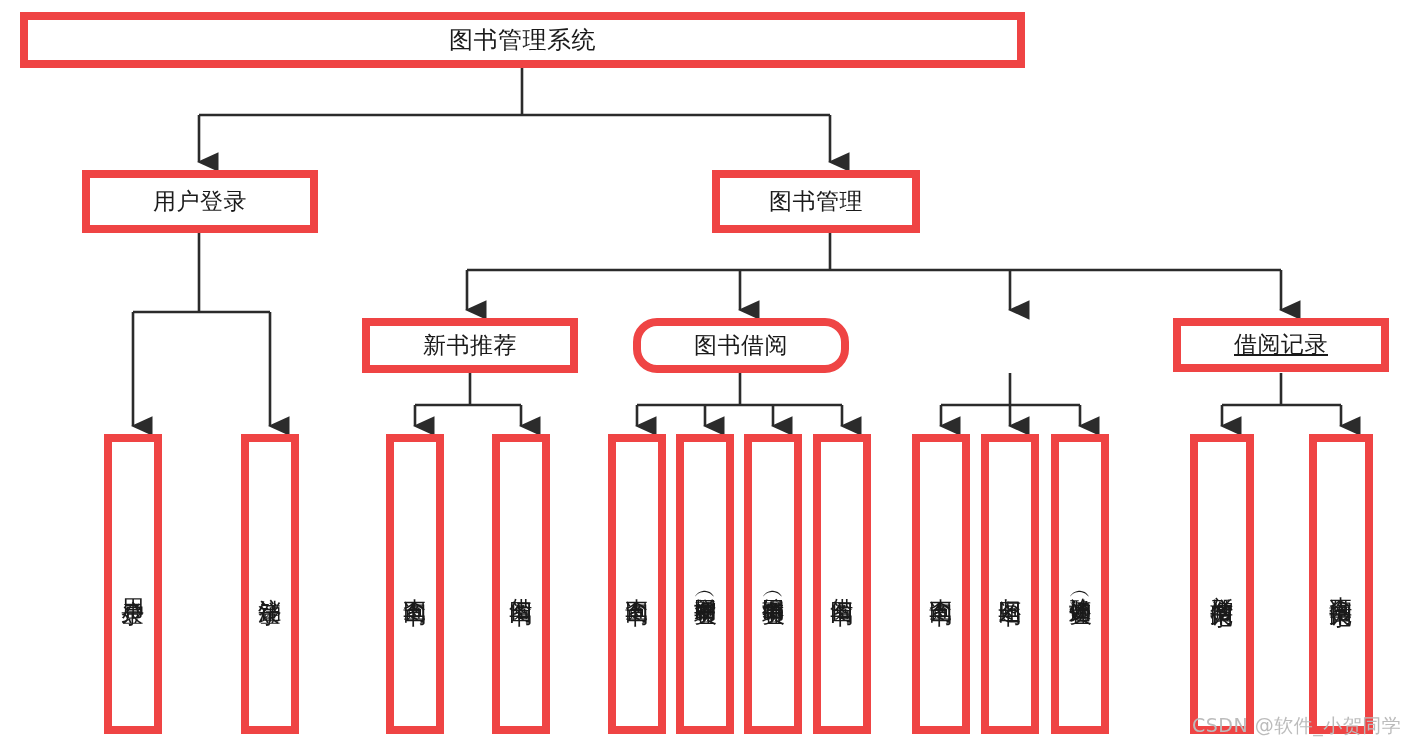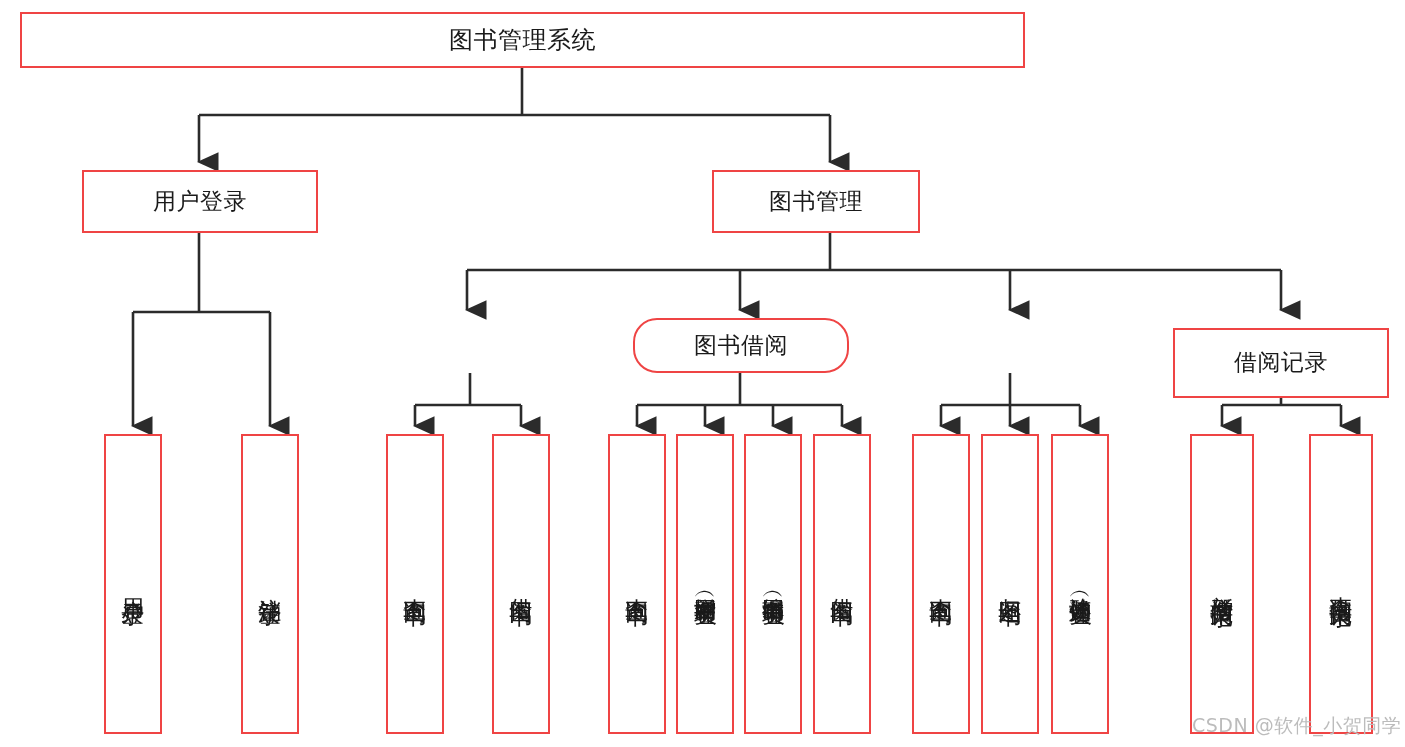--- a/index.html
+++ b/index.html
@@ -20,21 +20,21 @@
   svg.wires {
     position: absolute;
     left: 0;
     top: 0;
     width: 1405px;
     height: 747px;
   }
   .node {
     position: absolute;
     box-sizing: border-box;
-    border: 2px solid #ef4444;
+    border: 8px solid #ef4444;
     background: #ffffff;
     display: flex;
     align-items: center;
     justify-content: center;
     color: #1a1a1a;
   }
   .node .lbl {
     display: block;
     text-align: center;
     line-height: 1.18;
@@ -134,24 +134,27 @@
     <span class="lbl">图书管理系统</span>
   </div>
 
   <div class="node horiz" style="left:82px; top:170px; width:236px; height:63px;">
     <span class="lbl">用户登录</span>
   </div>
   <div class="node horiz" style="left:712px; top:170px; width:208px; height:63px;">
     <span class="lbl">图书管理</span>
   </div>
 
+  <div class="node horiz" style="left:362px; top:318px; width:216px; height:55px;">
+    <span class="lbl">新书推荐</span>
+  </div>
   <div class="node horiz" style="left:633px; top:318px; width:216px; height:55px;border-radius:24px;">
     <span class="lbl">图书借阅</span>
   </div>
-  <div class="node horiz" style="left:1173px; top:328px; width:216px; height:70px;">
+  <div class="node horiz" style="left:1173px; top:318px; width:216px; height:54px;text-decoration:underline;">
     <span class="lbl">借阅记录</span>
   </div>
 
   <div class="node vert" style="left:104px; top:434px; width:58px; height:300px;">
     <span class="lbl">用户登录</span>
   </div>
   <div class="node vert" style="left:241px; top:434px; width:58px; height:300px;">
     <span class="lbl">注销登录</span>
   </div>
 

